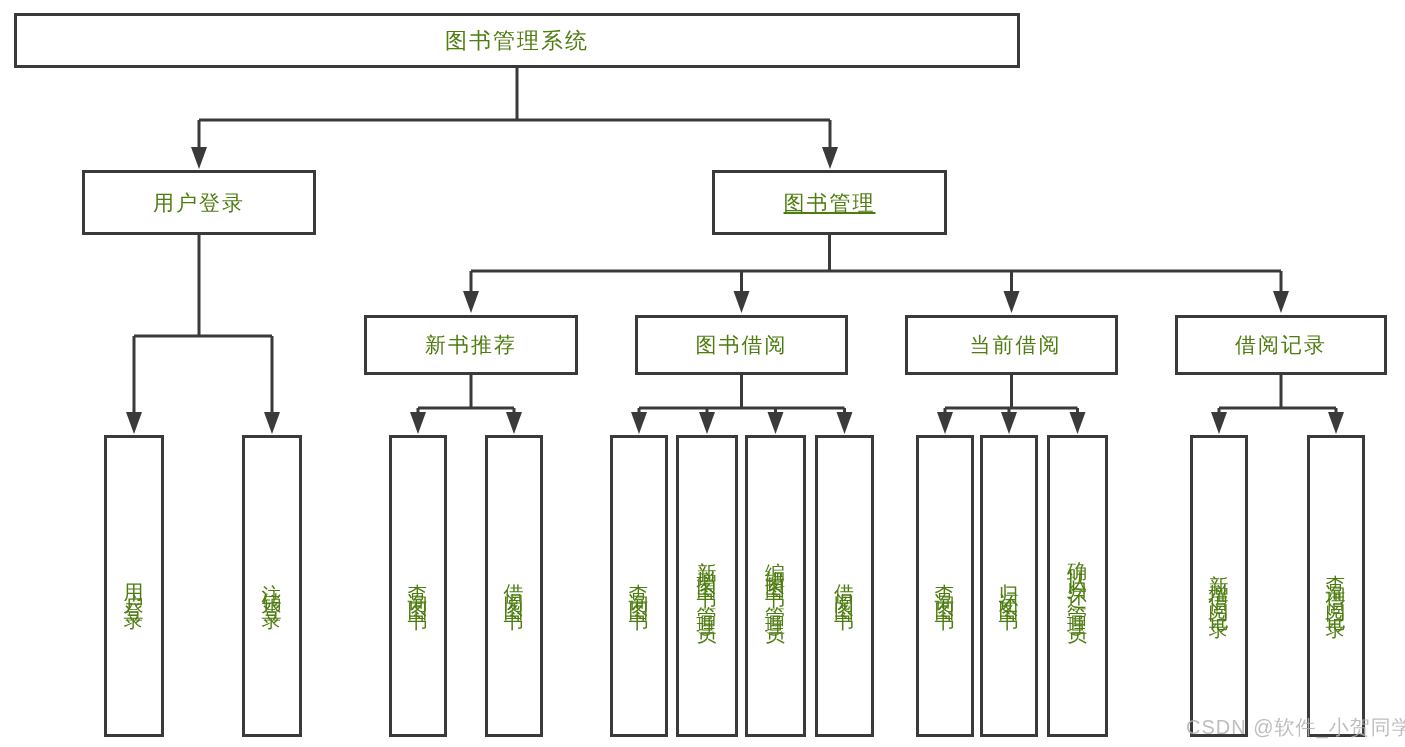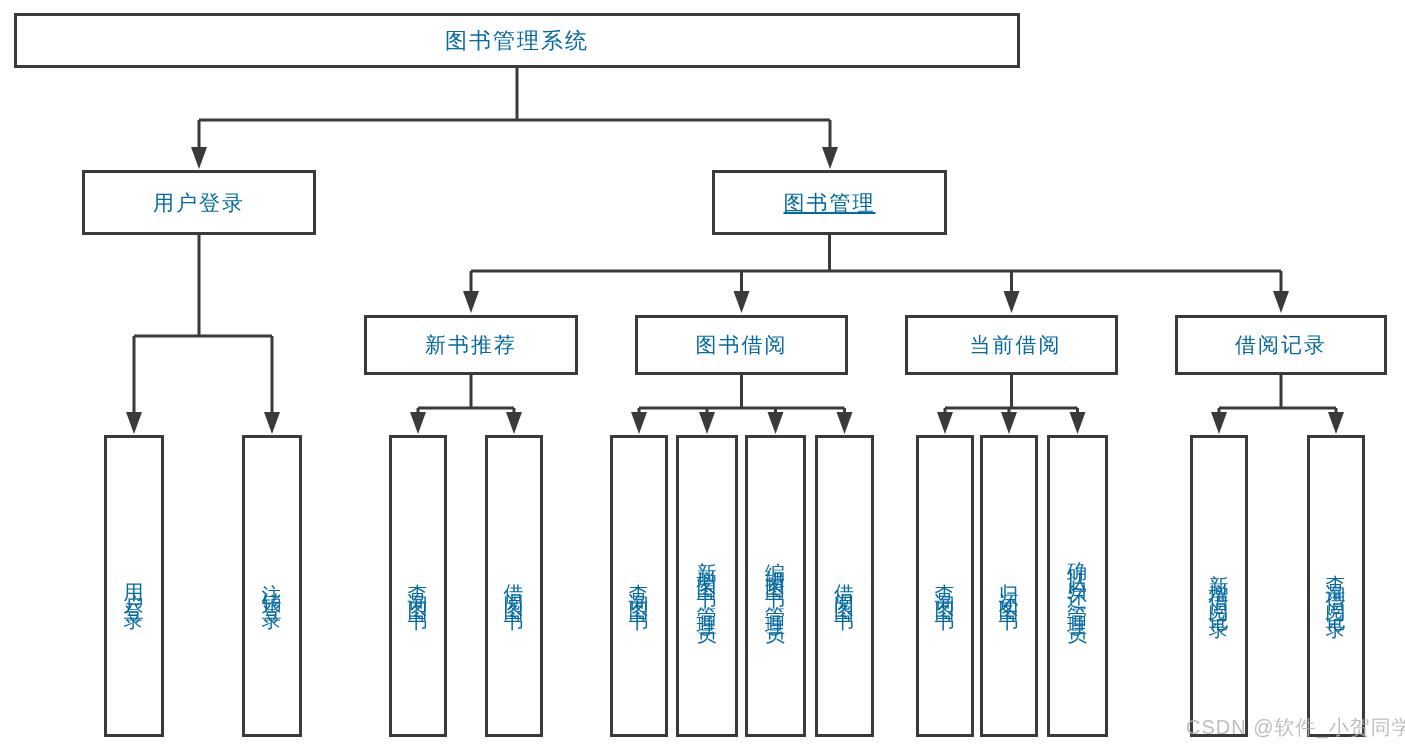--- a/index.html
+++ b/index.html
@@ -15,21 +15,21 @@
     position: absolute;
     left: 0; top: 0;
     width: 1405px; height: 747px;
     z-index: 1;
   }
   .node {
     position: absolute;
     box-sizing: border-box;
     border: 3px solid #3a3a3a;
     background: #ffffff;
-    color: #0369a1;
+    color: #4d7c0f;
     display: flex;
     align-items: center;
     justify-content: center;
     z-index: 2;
     text-align: center;
   }
   .hnode {
     font-size: 21px;
     letter-spacing: 2px;
     white-space: nowrap;

